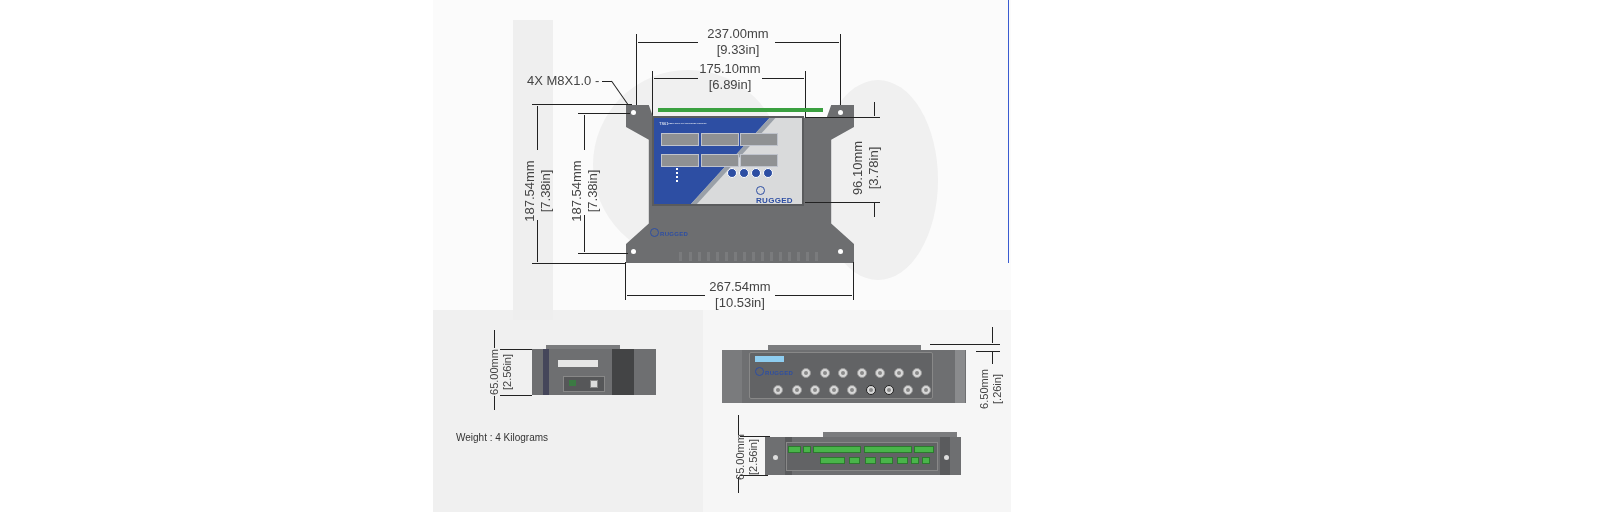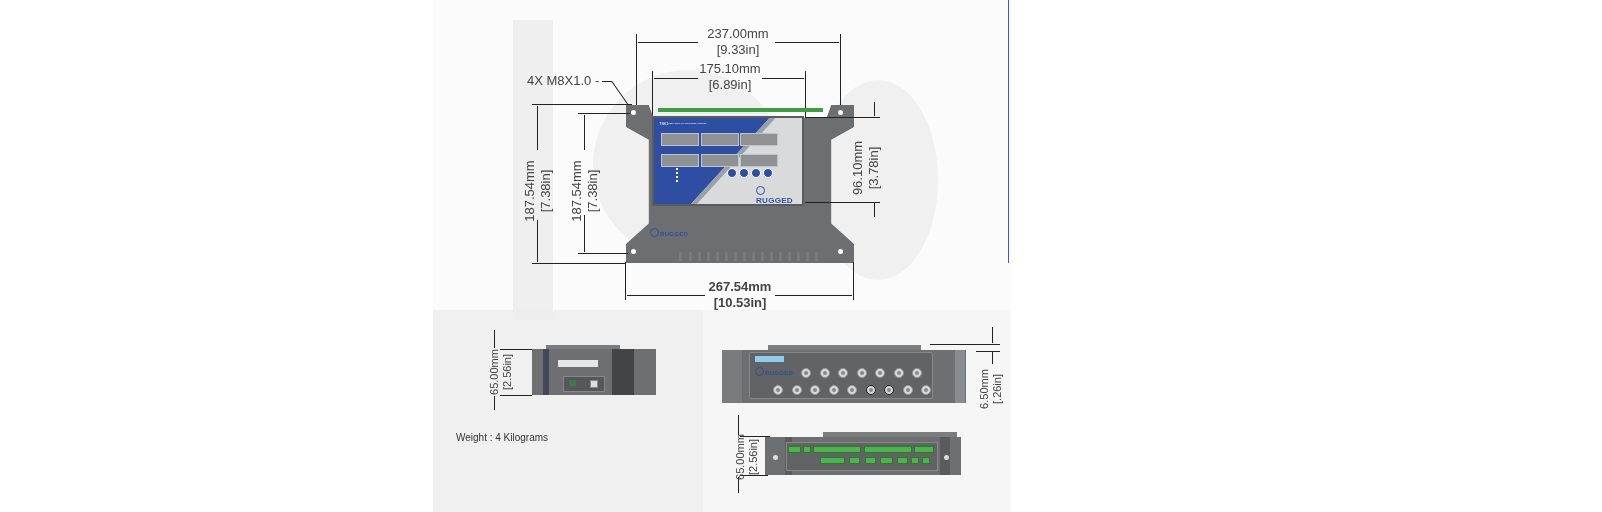--- a/index.html
+++ b/index.html
@@ -149,21 +149,21 @@
   <div class="line" style="left:874px;top:203px;width:1px;height:14px;"></div>
   <div class="vdim" style="left:818px;top:152px;width:96px;">
     <div>96.10mm</div>
     <div>[3.78in]</div>
   </div>
 
   <div class="line" style="left:625px;top:262px;width:1px;height:38px;"></div>
   <div class="line" style="left:853px;top:262px;width:1px;height:38px;"></div>
   <div class="line" style="left:627px;top:295px;width:78px;height:1px;"></div>
   <div class="line" style="left:775px;top:295px;width:77px;height:1px;"></div>
-  <div class="dim" style="left:700px;top:279px;width:80px;font-weight:bold;">
+  <div class="dim" style="left:700px;top:279px;width:80px;">
     <div>267.54mm</div>
     <div>[10.53in]</div>
   </div>
 </div>
 
 <div>
   <div class="abs" style="left:546px;top:345px;width:74px;height:5px;background:#7b7c7e;"></div>
   <div class="abs" style="left:532px;top:349px;width:124px;height:46px;background:#6e6f71;"></div>
   <div class="abs" style="left:543px;top:349px;width:6px;height:46px;background:#45465a;"></div>
   <div class="abs" style="left:612px;top:349px;width:22px;height:46px;background:#434445;"></div>

